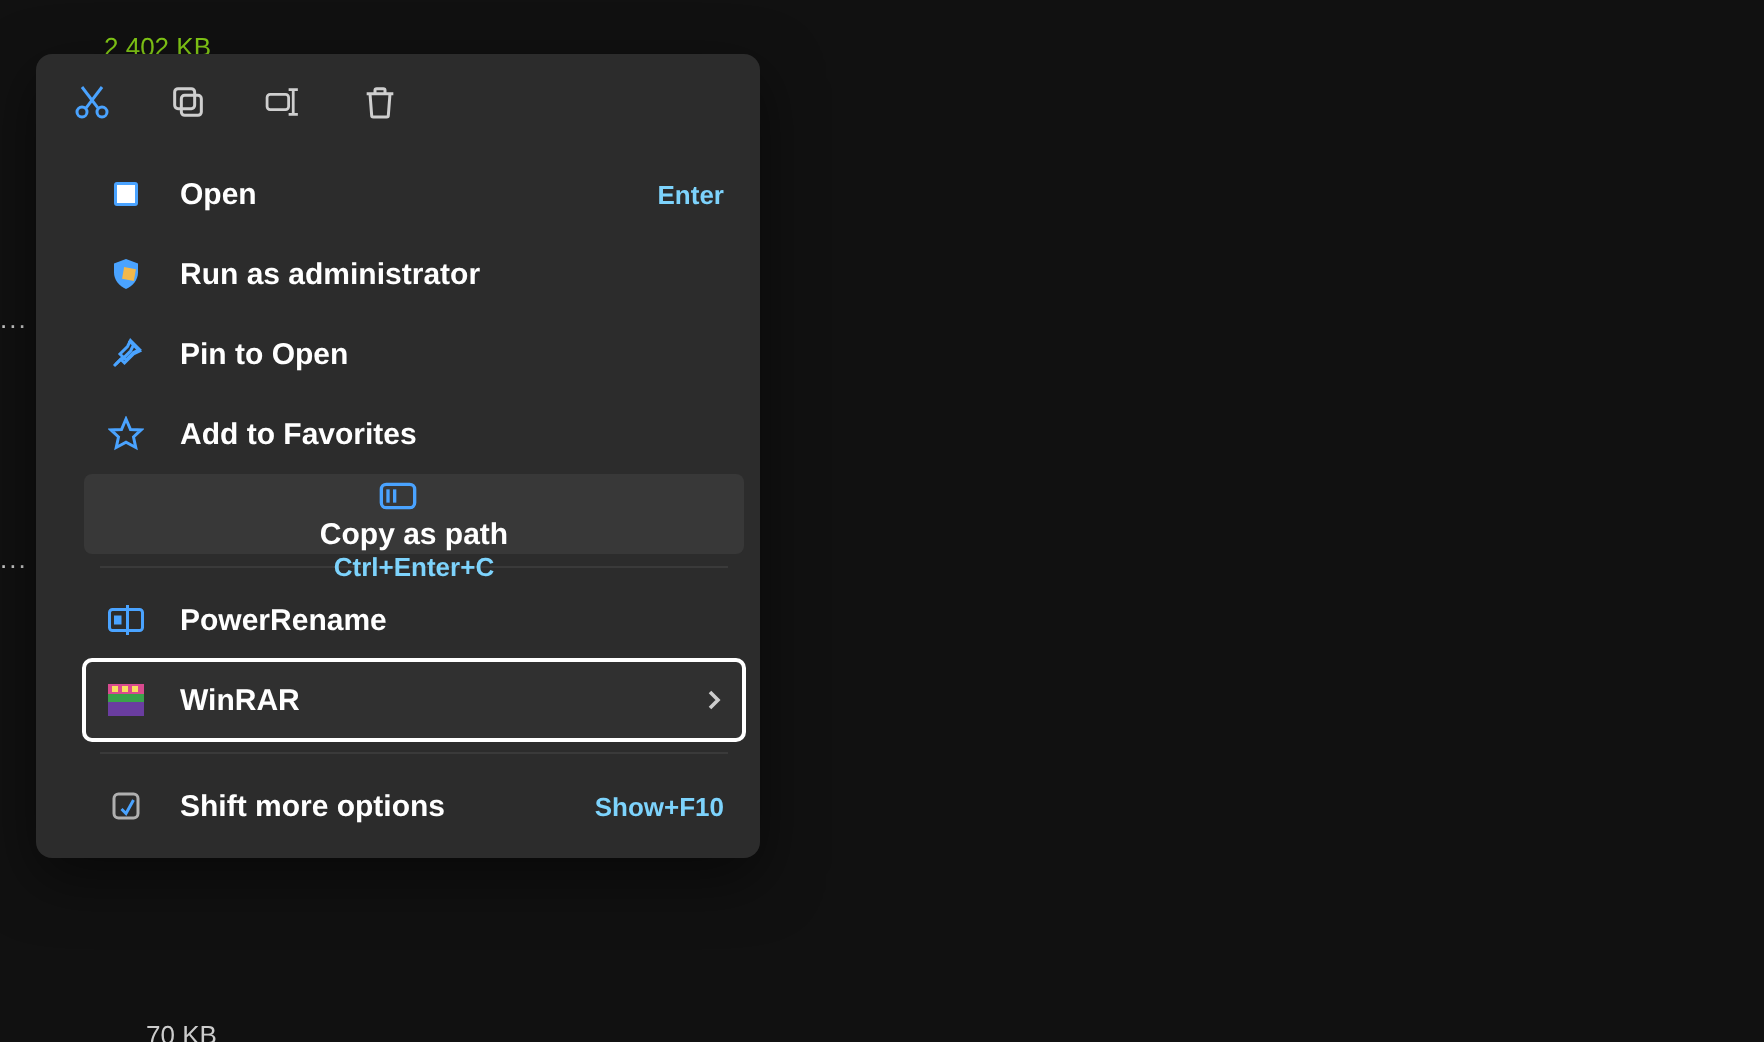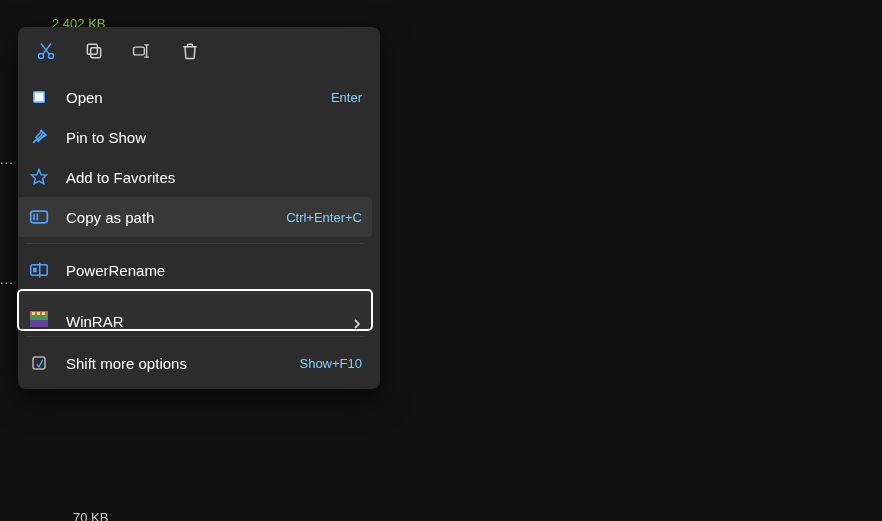--- a/index.html
+++ b/index.html
@@ -56,39 +56,40 @@
     width: 20px;
     height: 20px;
     display: flex;
     align-items: center;
     justify-content: center;
     color: #cfcfcf;
     cursor: pointer;
   }
   .top-icon.cut { color: #4aa3ff; }
   .menu-list {
-    padding: 4px 8px 0 0;
+    padding: 4px 8px 0 24px;
+    font-weight: bold;
   }
   .menu-item {
     display: flex;
     align-items: center;
     height: 40px;
     border-radius: 4px;
     padding: 0 10px;
     cursor: pointer;
     margin-bottom: 0px;
   }
   .menu-item.hovered {
     background: #383838;
+    flex-direction: column;
   }
   .menu-item.highlighted {
     outline: 2px solid #ffffff;
     outline-offset: -1px;
     background: #303030;
-    align-items: flex-end;
   }
   .menu-item .item-icon {
     width: 22px;
     height: 22px;
     display: flex;
     align-items: center;
     justify-content: center;
     margin-right: 16px;
     color: #4aa3ff;
     flex-shrink: 0;
@@ -163,30 +164,39 @@
       <span class="item-icon">
         <svg width="18" height="18" viewBox="0 0 24 24">
             <rect x="4" y="4" width="16" height="16" rx="2" fill="#4aa3ff"></rect>
             <rect x="6" y="6" width="12" height="12" fill="#ffffff"></rect>
           </svg>
       </span>
       <span class="label">Open</span>
       <span class="shortcut">Enter</span>
     </div>
 
+    <div class="menu-item">
+      <span class="item-icon">
+        <svg width="18" height="18" viewBox="0 0 24 24">
+            <path d="M12 2l8 3v6c0 5-3.5 9-8 11-4.5-2-8-6-8-11V5l8-3z" fill="#4aa3ff"></path>
+            <rect x="10" y="8" width="8" height="8" fill="#f2b84b" transform="rotate(10 14 12)"></rect>
+          </svg>
+      </span>
+      <span class="label">Run as administrator</span>
+    </div>
 
     <div class="menu-item">
       <span class="item-icon">
         <svg width="18" height="18" viewBox="0 0 24 24" fill="none" stroke="#4aa3ff" stroke-width="2">
             <path d="M15 3l6 6-4 2-5 5-2-2-5 5 5-5-2-2 5-5 2-4z" fill="none"></path>
             <path d="M9 15l-5 5"></path>
             <path d="M14 3l7 7-4 2-6 6-2-2 6-6 2-4-3-3z"></path>
           </svg>
       </span>
-      <span class="label">Pin to Show</span>
+      <span class="label">Pin to Open</span>
     </div>
 
     <div class="menu-item">
       <span class="item-icon">
         <svg width="18" height="18" viewBox="0 0 24 24" fill="none" stroke="#4aa3ff" stroke-width="2">
             <polygon points="12 2 15 9 22 9.3 17 14 18.5 21 12 17.5 5.5 21 7 14 2 9.3 9 9"></polygon>
           </svg>
       </span>
       <span class="label">Add to Favorites</span>
     </div>

